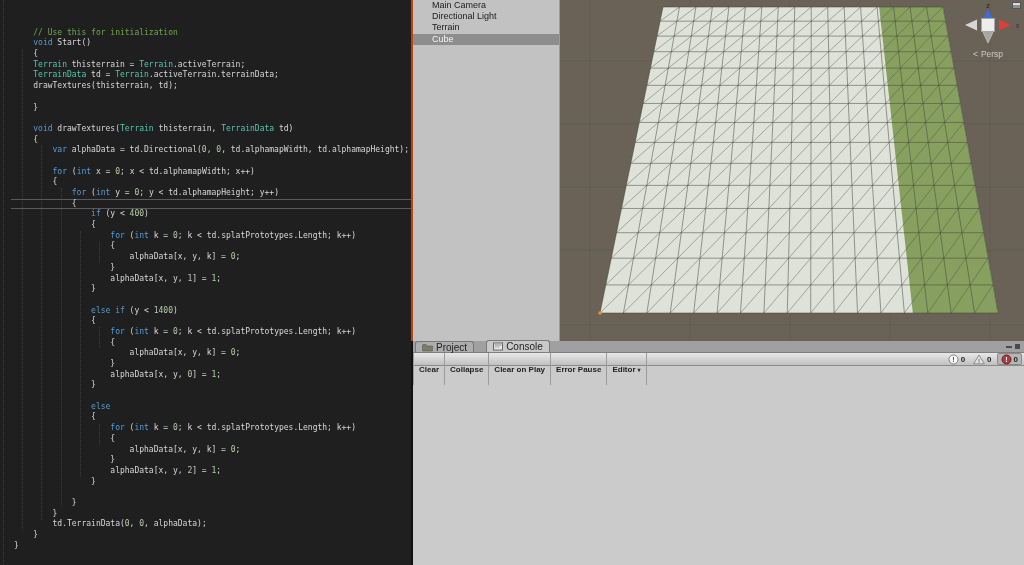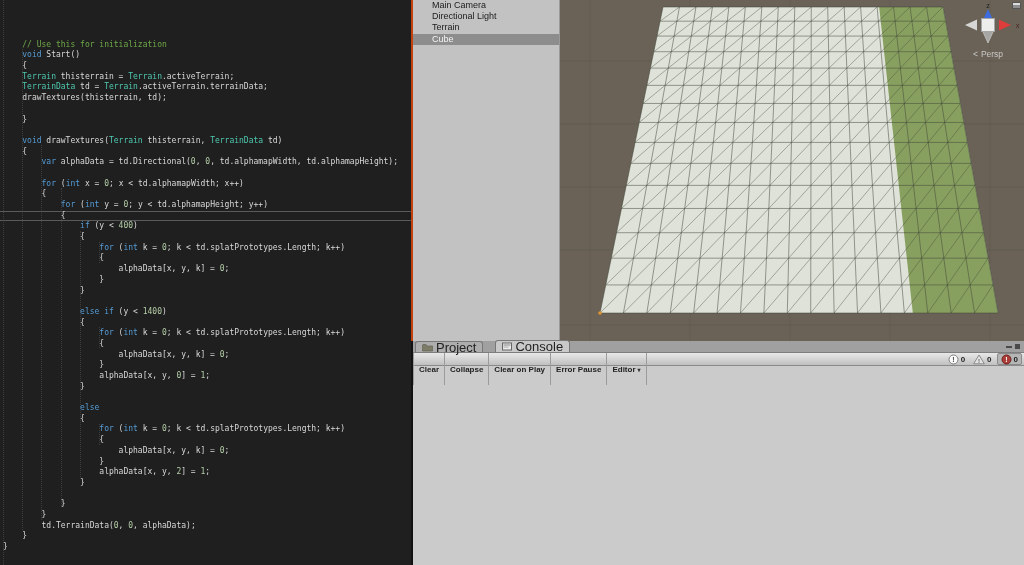--- a/index.html
+++ b/index.html
@@ -8,21 +8,21 @@
     --hier-bg:#c2c2c2; --hier-sel:#8d8d8d; --scene-bg:#6a6257;
   }
   *{margin:0;padding:0;box-sizing:border-box;}
   html,body{width:1024px;height:565px;overflow:hidden;background:#1a1a1a;
     font-family:"Liberation Sans", sans-serif;}
   .root{position:relative;width:1024px;height:565px;}
 
   
   .code-editor{position:absolute;left:0;top:0;width:411px;height:565px;
     background:var(--code-bg);overflow:hidden;}
-  .code-lines{position:absolute;left:0;top:0;width:100%;padding-top:29px;}
+  .code-lines{position:absolute;left:11px;top:0;width:100%;padding-top:17px;}
   .code-line{height:10.7px;line-height:10.7px;white-space:pre;
     font-family:"DejaVu Sans Mono", monospace;font-size:8px;padding-left:3px;}
   .code-line.current{box-shadow:inset 0 1px 0 var(--curline), inset 0 -1px 0 var(--curline);}
   .tk-c{color:var(--tok-comment);} .tk-k{color:var(--tok-keyword);}
   .tk-ty{color:var(--tok-type);} .tk-n{color:var(--tok-number);}
   .tk-p{color:var(--tok-plain);}
   .iguide{position:absolute;width:0;border-left:1px dotted var(--guide);}
 
   
   .hierarchy{position:absolute;left:411px;top:0;width:149px;height:341px;
@@ -39,21 +39,21 @@
   .gizmo text{font-family:"Liberation Sans", sans-serif;}
   .win-icon{position:absolute;right:3px;top:2px;width:9px;height:7px;
     background:linear-gradient(#dcdcdc 50%, #8f8f8f 50%);border:1px solid #555;}
 
   
   .console-panel{position:absolute;left:411px;top:341px;width:613px;height:224px;
     border-left:2px solid #121212;background:#cbcbcb;}
   .tabbar{position:relative;height:12px;background:#a0a0a0;
     border-bottom:1px solid #7e7e7e;display:flex;align-items:flex-end;}
   .tab{height:11px;margin-top:12px;display:flex;align-items:center;gap:3px;
-    padding:1px 6px;font-size:13px;color:#222;background:#adadad;
+    padding:1px 6px;font-size:10px;color:#222;background:#adadad;
     border:1px solid #787878;border-bottom:none;border-radius:3px 3px 0 0;}
   .tab.active{background:#c9c9c9;height:12px;position:relative;z-index:2;}
   .tab:first-child{margin-left:2px;}
   .tab + .tab{margin-left:12px;}
   .tab-icon{display:inline-flex;line-height:0;}
   .tabbar-menu{position:absolute;right:4px;top:3px;display:flex;gap:3px;align-items:center;}
   .tabbar-menu .dash{width:6px;height:2px;background:#4a4a4a;}
   .tabbar-menu .sq{width:5px;height:5px;background:#4a4a4a;}
 
   .toolbar{height:13px;display:flex;align-items:stretch;
@@ -101,20 +101,21 @@
         <div class="code-line"><span class="tk-k">        for</span><span class="tk-p"> (</span><span class="tk-k">int</span><span class="tk-p"> x = </span><span class="tk-n">0</span><span class="tk-p">; x &lt; td.alphamapWidth; x++)</span></div>
         <div class="code-line"><span class="tk-p">        {</span></div>
         <div class="code-line"><span class="tk-k">            for</span><span class="tk-p"> (</span><span class="tk-k">int</span><span class="tk-p"> y = </span><span class="tk-n">0</span><span class="tk-p">; y &lt; td.alphamapHeight; y++)</span></div>
         <div class="code-line current"><span class="tk-p">            {</span></div>
         <div class="code-line"><span class="tk-k">                if</span><span class="tk-p"> (y &lt; </span><span class="tk-n">400</span><span class="tk-p">)</span></div>
         <div class="code-line"><span class="tk-p">                {</span></div>
         <div class="code-line"><span class="tk-k">                    for</span><span class="tk-p"> (</span><span class="tk-k">int</span><span class="tk-p"> k = </span><span class="tk-n">0</span><span class="tk-p">; k &lt; td.splatPrototypes.Length; k++)</span></div>
         <div class="code-line"><span class="tk-p">                    {</span></div>
         <div class="code-line"><span class="tk-p">                        alphaData[x, y, k] = </span><span class="tk-n">0</span><span class="tk-p">;</span></div>
         <div class="code-line"><span class="tk-p">                    }</span></div>
+        <div class="code-line"><span class="tk-p">                    alphaData[x, y, </span><span class="tk-n">1</span><span class="tk-p">] = </span><span class="tk-n">1</span><span class="tk-p">;</span></div>
         <div class="code-line"><span class="tk-p">                }</span></div>
         <div class="code-line"> </div>
         <div class="code-line"><span class="tk-k">                else</span><span class="tk-p"> </span><span class="tk-k">if</span><span class="tk-p"> (y &lt; </span><span class="tk-n">1400</span><span class="tk-p">)</span></div>
         <div class="code-line"><span class="tk-p">                {</span></div>
         <div class="code-line"><span class="tk-k">                    for</span><span class="tk-p"> (</span><span class="tk-k">int</span><span class="tk-p"> k = </span><span class="tk-n">0</span><span class="tk-p">; k &lt; td.splatPrototypes.Length; k++)</span></div>
         <div class="code-line"><span class="tk-p">                    {</span></div>
         <div class="code-line"><span class="tk-p">                        alphaData[x, y, k] = </span><span class="tk-n">0</span><span class="tk-p">;</span></div>
         <div class="code-line"><span class="tk-p">                    }</span></div>
         <div class="code-line"><span class="tk-p">                    alphaData[x, y, </span><span class="tk-n">0</span><span class="tk-p">] = </span><span class="tk-n">1</span><span class="tk-p">;</span></div>
         <div class="code-line"><span class="tk-p">                }</span></div>

